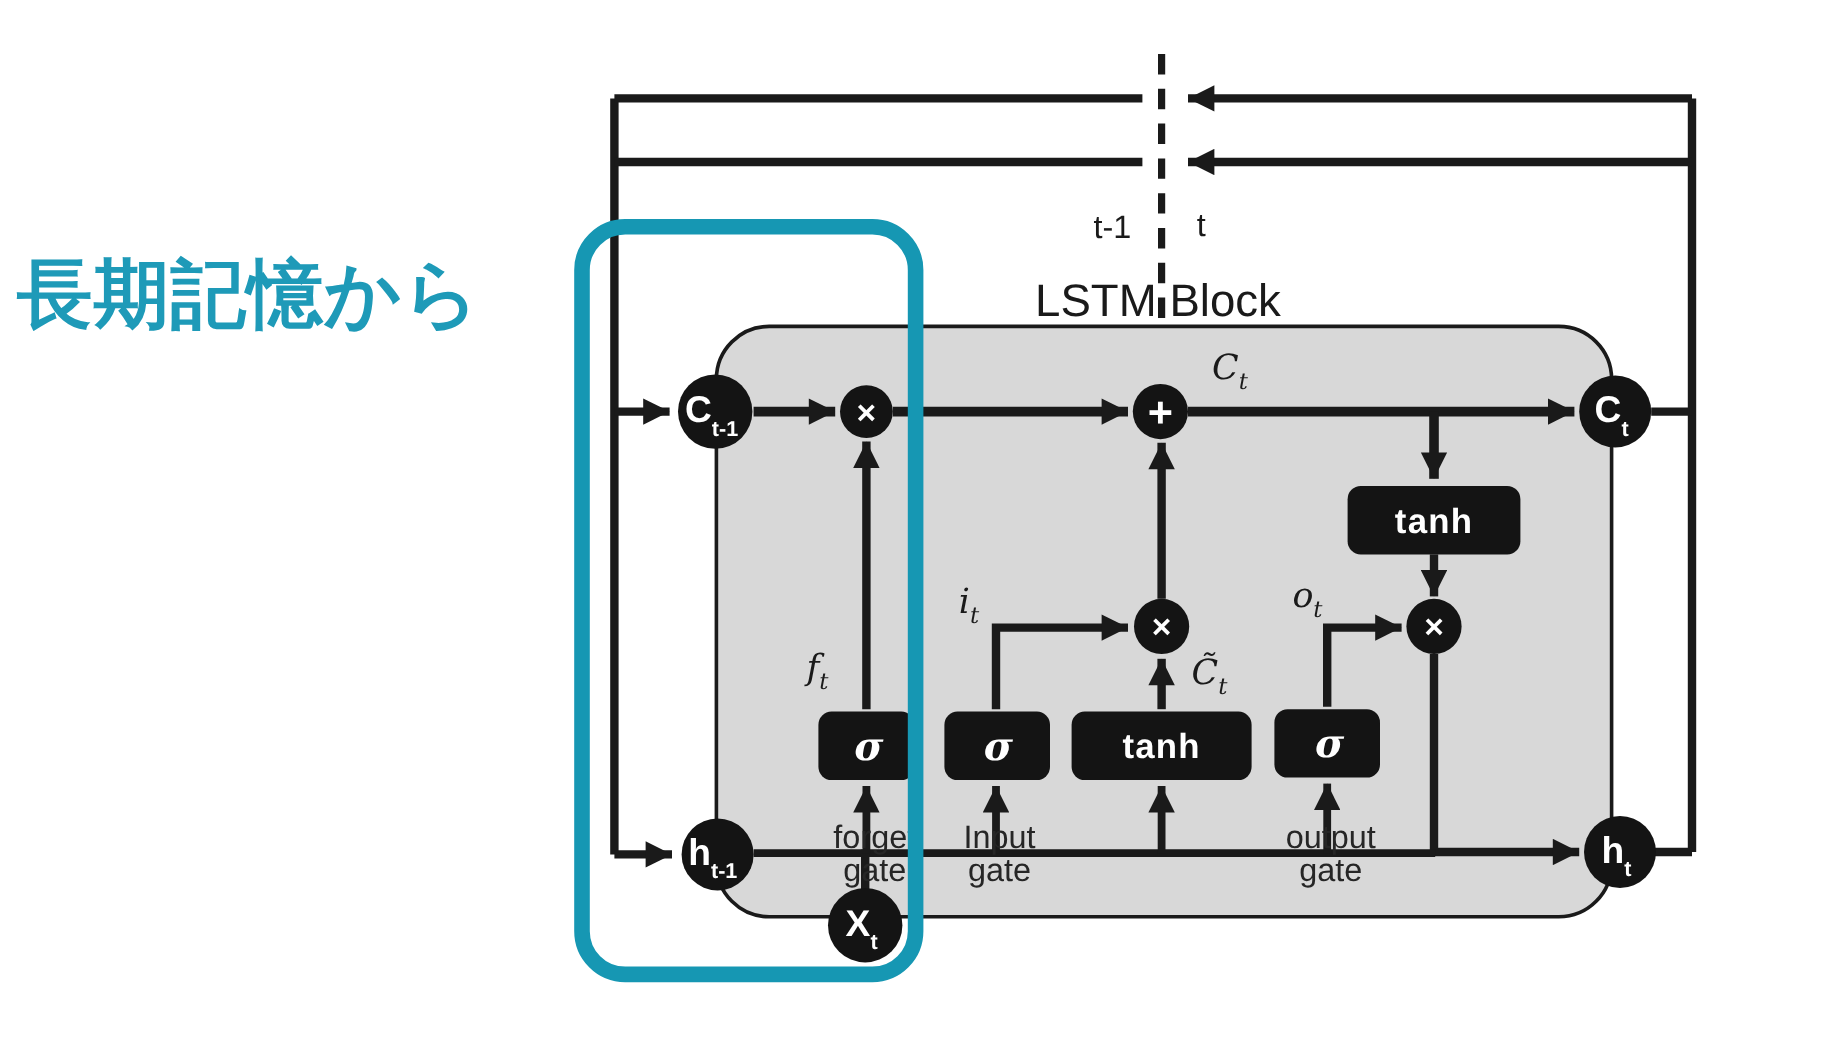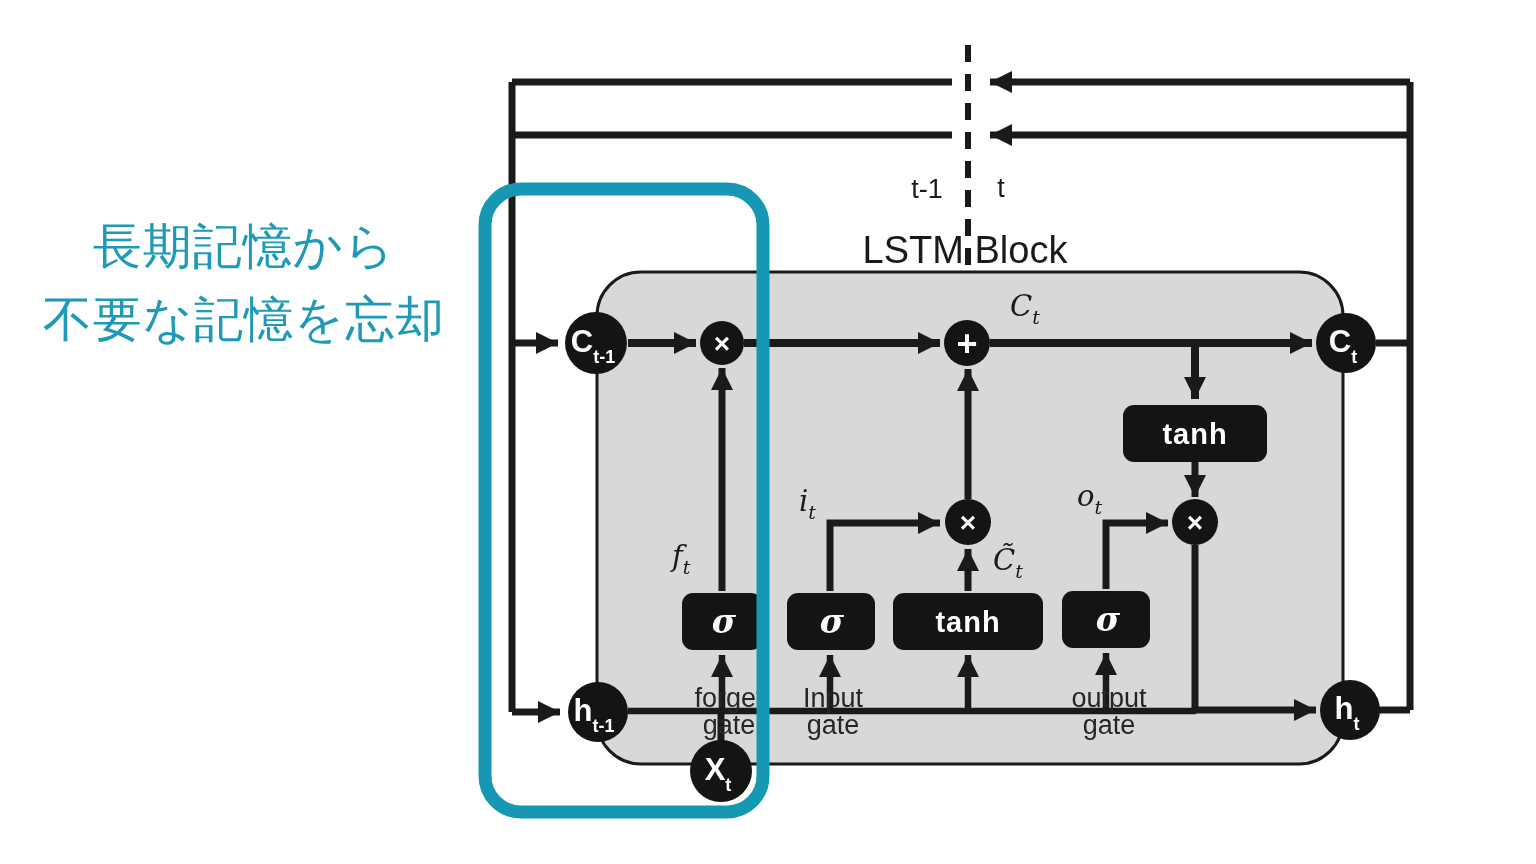--- a/index.html
+++ b/index.html
@@ -2,21 +2,21 @@
 <html><head>
 <meta charset="utf-8">
 <style>
   html,body { margin:0; padding:0; background:#ffffff; }
   .canvas {
     position:relative; width:1536px; height:864px; background:#ffffff;
     overflow:hidden; font-family:"Liberation Sans", sans-serif;
   }
   .annotation {
     position:absolute; left:14px; top:210px; width:460px;
-    text-align:center; font-weight:normal; font-size:49px; line-height:73px;
+    text-align:left; font-weight:bold; font-size:63px; line-height:73px;
     letter-spacing:1px;
     font-family:"Liberation Sans", sans-serif;
   }
   svg { position:absolute; left:0; top:0; }
   svg text { font-family:"Liberation Sans", sans-serif; fill:#1a1a1a; }
   .title   { font-size:38px; }
   .tlabel  { font-size:27px; }
   .gate    { font-size:27px; fill:#262626; text-anchor:middle; }
   .math    { font-size:29px; font-style:italic; font-family:"DejaVu Serif", serif; }
   .msub    { font-size:19px; font-style:italic; font-family:"DejaVu Serif", serif; }
@@ -32,21 +32,20 @@
   .blackbox { fill:#141414; stroke:none; }
   .node { fill:#141414; stroke:none; }
 </style>
 </head>
 <body>
 
 <div class="canvas">
 
   <div class="annotation" style="color:#1e9ab8;">
     <div>長期記憶から</div>
-    <div>不要な記憶を忘却</div>
   </div>
 
   <svg width="1536" height="864" viewBox="0 0 1536 864">
     <defs>
       <marker id="arr" viewBox="0 0 10 10" refX="10" refY="5" markerWidth="27" markerHeight="22" orient="auto" markerUnits="userSpaceOnUse">
         <path d="M0,0 L10,5 L0,10 z" fill="#1a1a1a"></path>
       </marker>
     </defs>
 
     <rect x="597" y="272" width="746" height="492" rx="44" fill="#d8d8d8" stroke="#1a1a1a" stroke-width="3"></rect>

